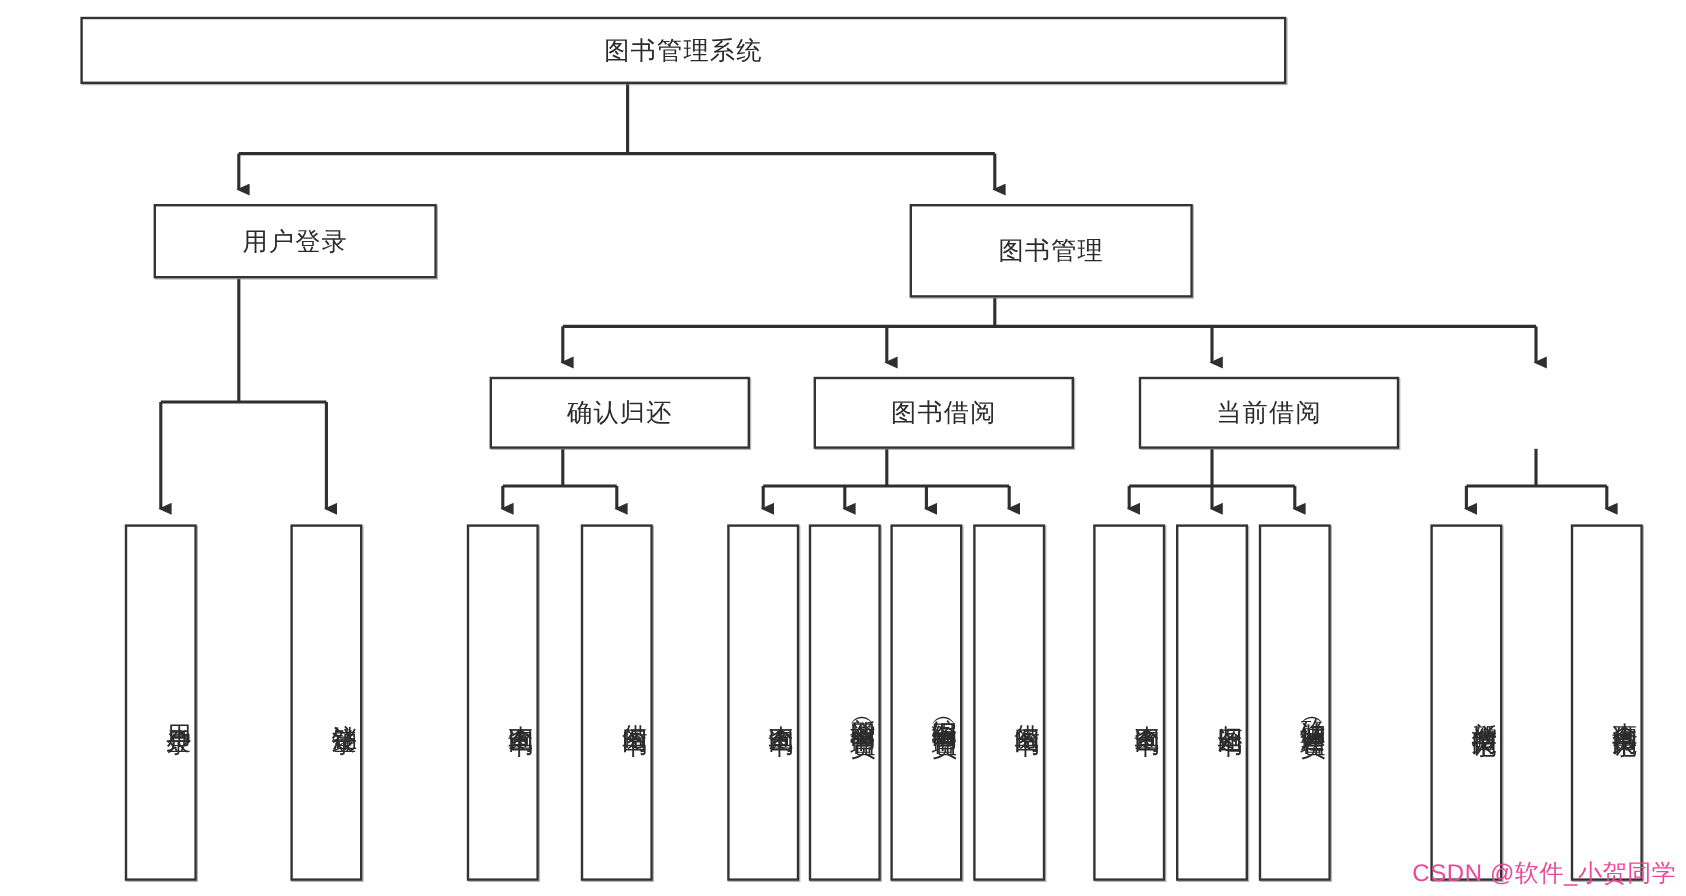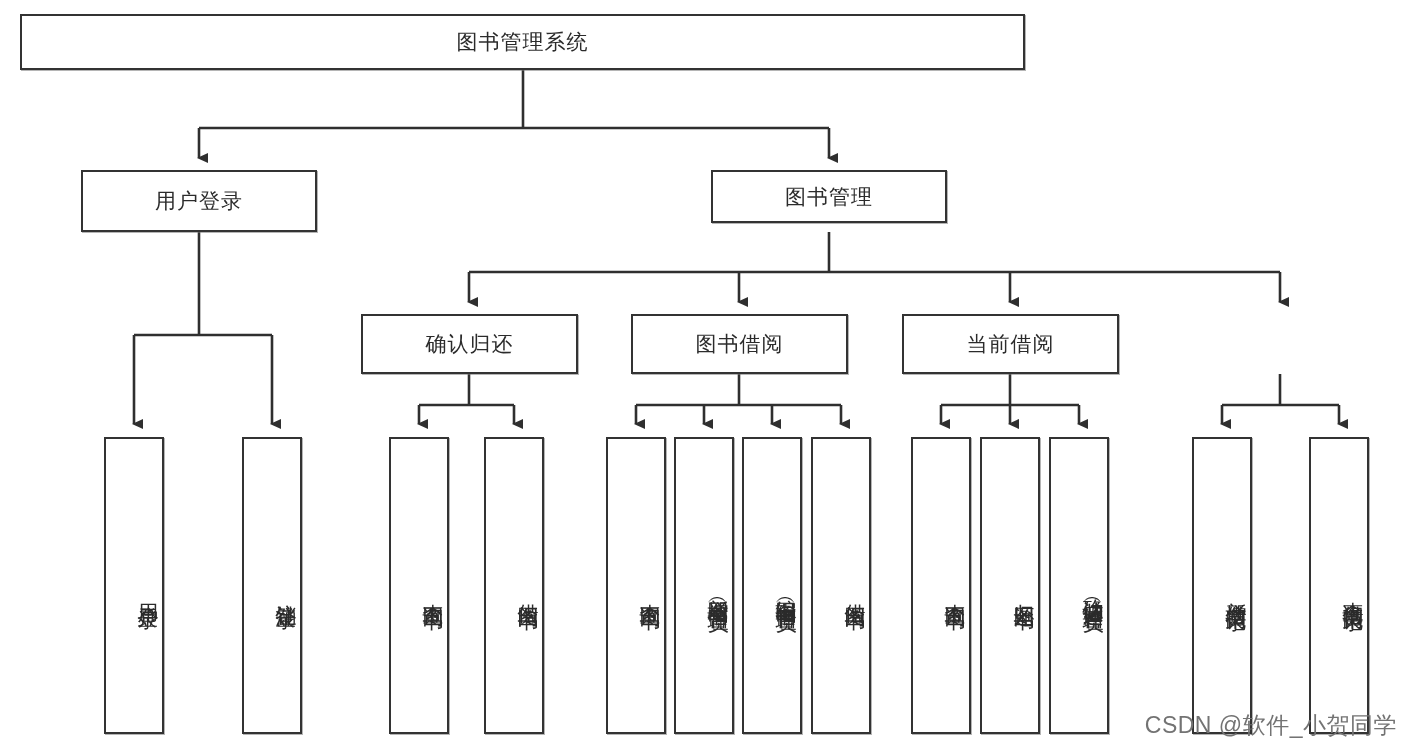--- a/index.html
+++ b/index.html
@@ -12,33 +12,33 @@
   .node{
     position:absolute;
     box-sizing:border-box;
     background:#ffffff;
     border:2px solid #333333;
     box-shadow:1px 1px 0 rgba(120,120,120,.55);
     display:flex;align-items:center;justify-content:center;
     color:#2b2b2b;
     white-space:nowrap;
   }
-  .node.h{font-size:21px;letter-spacing:1px;}
+  .node.h{font-size:21px;letter-spacing:1px;margin-left:47px;}
   .node.v{
     writing-mode:vertical-rl;
     text-orientation:upright;
     font-size:21px;
     letter-spacing:2px;
     padding-top:10px;
     align-items:flex-start;
     justify-content:center;
   }
   #watermark{
     position:absolute;right:8px;bottom:6px;
-    font-size:23px;color:#737373;
+    font-size:20px;color:#ec4899;
     letter-spacing:.5px;
     white-space:nowrap;
     pointer-events:none;
   }
 </style>
 </head>
 <body>
 
 <div id="stage">
 
@@ -89,21 +89,21 @@
       <path d="M1280,374 L1280,405"></path>
       <path d="M1222,405 L1339,405"></path>
       <path d="M1222,405 L1222,424" marker-end="url(#ar)"></path>
       <path d="M1339,405 L1339,424" marker-end="url(#ar)"></path>
     </g>
   </svg>
 
   <div class="node h" style="left:20px;top:14px;width:1005px;height:56px;">图书管理系统</div>
 
   <div class="node h" style="left:81px;top:170px;width:236px;height:62px;">用户登录</div>
-  <div class="node h" style="left:711px;top:170px;width:236px;height:53px;">图书管理</div>
+  <div class="node h" style="left:711px;top:170px;width:236px;height:78px;">图书管理</div>
 
   <div class="node h" style="left:361px;top:314px;width:217px;height:60px;">确认归还</div>
   <div class="node h" style="left:902px;top:314px;width:217px;height:60px;">当前借阅</div>
   <div class="node h" style="left:631px;top:314px;width:217px;height:60px;">图书借阅</div>
 
   <div class="node v" style="left:104px;top:437px;width:60px;height:297px;">用户登录</div>
   <div class="node v" style="left:242px;top:437px;width:60px;height:297px;">注销登录</div>
 
   <div class="node v" style="left:389px;top:437px;width:60px;height:297px;">查询图书</div>
   <div class="node v" style="left:484px;top:437px;width:60px;height:297px;">借阅图书</div>

